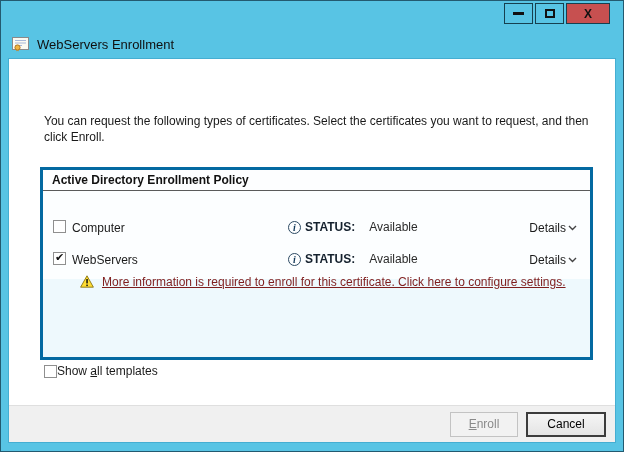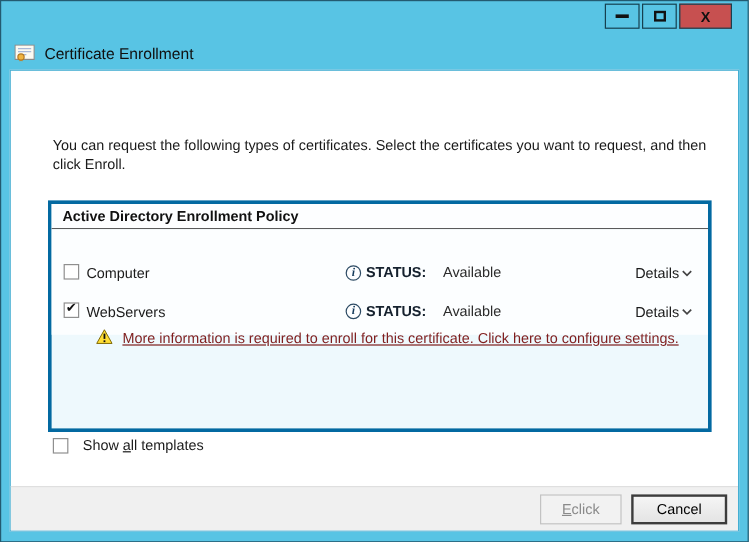--- a/index.html
+++ b/index.html
@@ -128,21 +128,21 @@
     position: absolute; left: 59px; top: 4px;
     font-size: 12px; color: #7f1d1d;
     text-decoration: underline;
     white-space: nowrap;
     cursor: pointer;
   }
 
   
   .show-all {
     position: absolute; left: 35px; top: 305px;
-    display: flex; align-items: center; gap: 12px;
+    display: flex; align-items: center; gap: 0;
     cursor: default;
   }
   .show-all .checkbox { position: static; }
   .show-all-label { font-size: 12px; color: #1a1a1a; }
   .accel { text-decoration: underline; }
 
   
   .footer {
     position: absolute; left: 0; right: 0; bottom: 0; height: 37px;
     background: #f0f0f0;
@@ -190,21 +190,21 @@
     <span class="cert-icon">
       <svg width="17" height="15" viewBox="0 0 17 15">
         <rect x="0.5" y="0.5" width="16" height="12" fill="#fbfaf2" stroke="#8a8a8a"></rect>
         <line x1="3" y1="3.5" x2="14" y2="3.5" stroke="#a8b8d8" stroke-width="1"></line>
         <line x1="3" y1="6" x2="14" y2="6" stroke="#a8b8d8" stroke-width="1"></line>
         <line x1="3" y1="8.5" x2="10" y2="8.5" stroke="#a8b8d8" stroke-width="1"></line>
         <polygon points="4,10 7,10 6.5,14.5 5.5,13 4.5,14.5" fill="#d98f2b"></polygon>
         <circle cx="5.5" cy="10.5" r="2.6" fill="#f0b440" stroke="#b5791f"></circle>
       </svg>
     </span>
-    <span class="caption-text">Certificate Enrollment</span>
+    <span class="caption-text">WebServers Enrollment</span>
   </div>
 
   <div class="content">
 
     <div class="page-desc">You can request the following types of certificates. Select the certificates you want to request, and then click Enroll.</div>
 
     <div class="panel">
       <div class="panel-header">Active Directory Enrollment Policy</div>
       <div class="panel-body">
         <div class="rows-white"></div>
@@ -260,19 +260,19 @@
     </div>
 
     <div class="show-all">
       <span class="checkbox"></span>
       <span class="show-all-label"><span>Show </span><span class="accel">a</span><span>ll templates</span></span>
     </div>
 
     <div class="footer">
       <button class="btn btn-enroll" aria-disabled="true">
           <span class="accel">E</span>
-          <span>click</span>
+          <span>nroll</span>
         </button>
       <button class="btn btn-cancel">Cancel</button>
     </div>
 
   </div>
 </div>
 
 </body></html>

